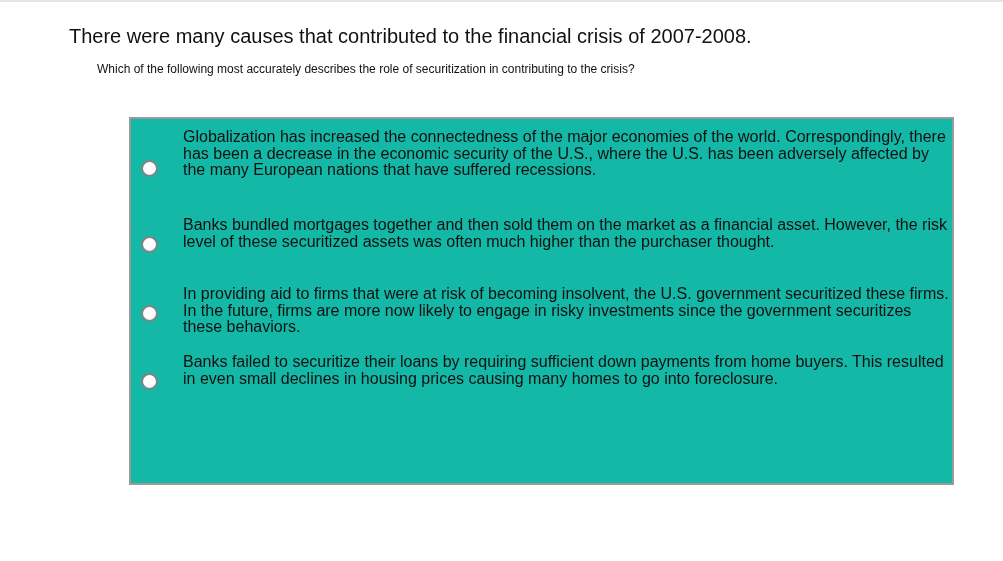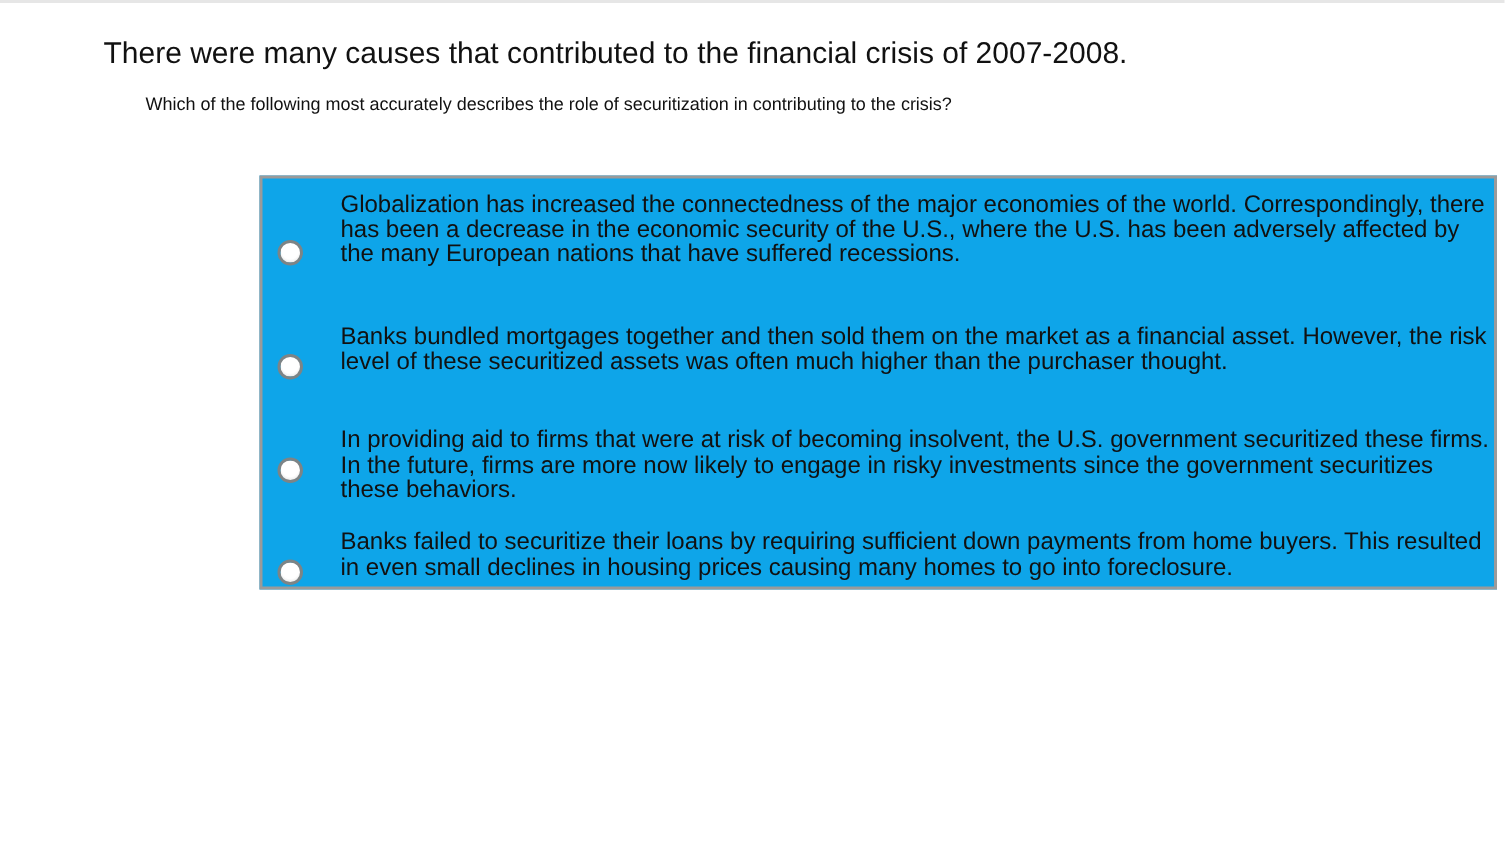--- a/index.html
+++ b/index.html
@@ -1,20 +1,20 @@
 <!DOCTYPE html>
 <html><head>
 <meta charset="utf-8">
 <style>
   html, body { margin:0; padding:0; background:#fff; }
   body { width:1003px; height:561px; position:relative; overflow:hidden; font-family:"Liberation Sans", sans-serif; color:#111; }
   .topline { position:absolute; left:0; top:0; width:1003px; height:2px; background:#e6e6e6; }
   .q1 { position:absolute; left:69px; top:25px; font-size:20px; }
   .q2 { position:absolute; left:69px; top:62px; font-size:12px;margin-left:28px; }
-  .box { position:absolute; left:129px; top:117px; width:825px; height:276px; background:#0ea5e9; border:2px solid #9a9a9a; box-sizing:border-box;margin-left:44px; }
+  .box { position:absolute; left:129px; top:117px; width:825px; height:368px; background:#14b8a6; border:2px solid #9a9a9a; box-sizing:border-box; }
   .opt { position:absolute; left:0; width:825px; }
   .radio { position:absolute; left:10px; width:17px; height:17px; border-radius:50%; border:2px solid #7d8486; background:radial-gradient(circle at 50% 40%, #fff 55%, #d8d8d8 100%); box-sizing:border-box; }
   .txt { position:absolute; left:52px; width:770px; font-size:16px; line-height:16.5px; }
 </style>
 </head>
 <body>
 
 <div class="topline"></div>
 <div class="q1">There were many causes that contributed to the financial crisis of 2007-2008.</div>
 <div class="q2">Which of the following most accurately describes the role of securitization in contributing to the crisis?</div>

